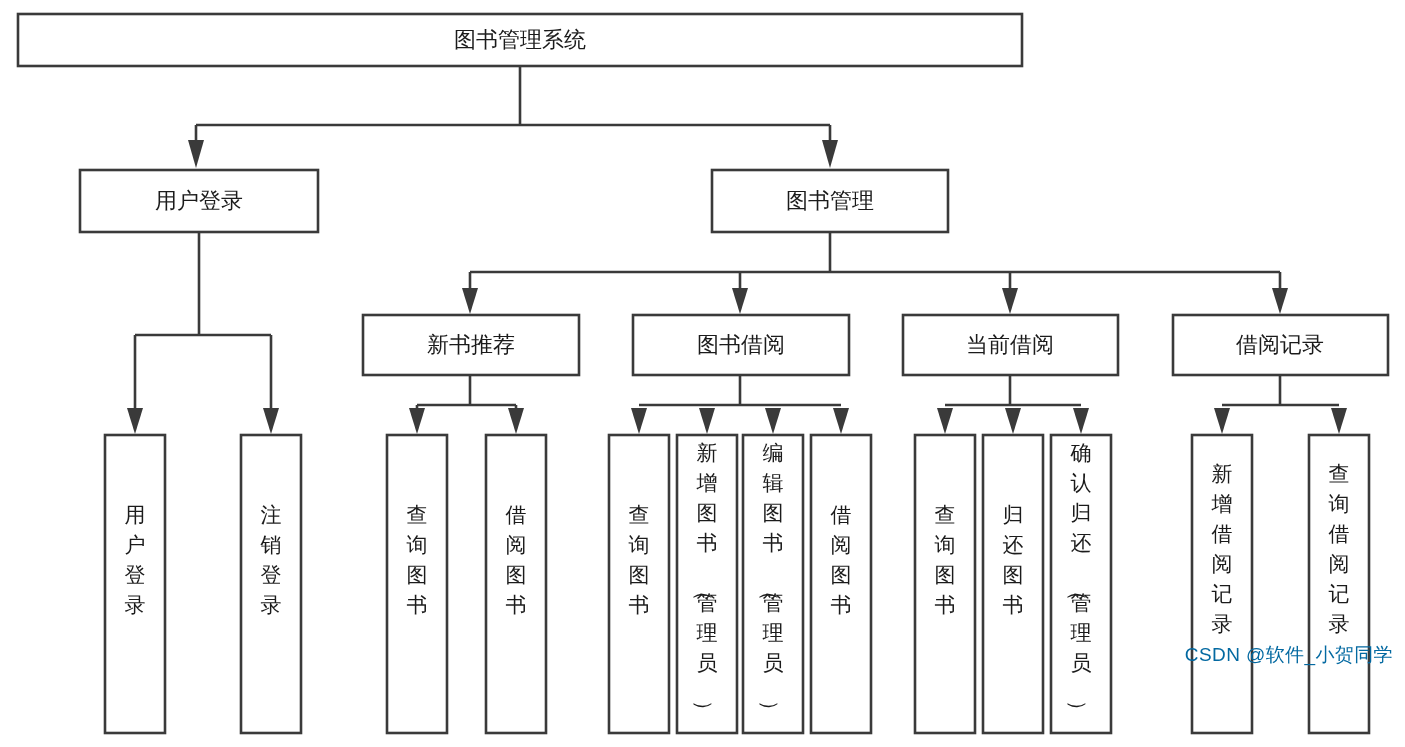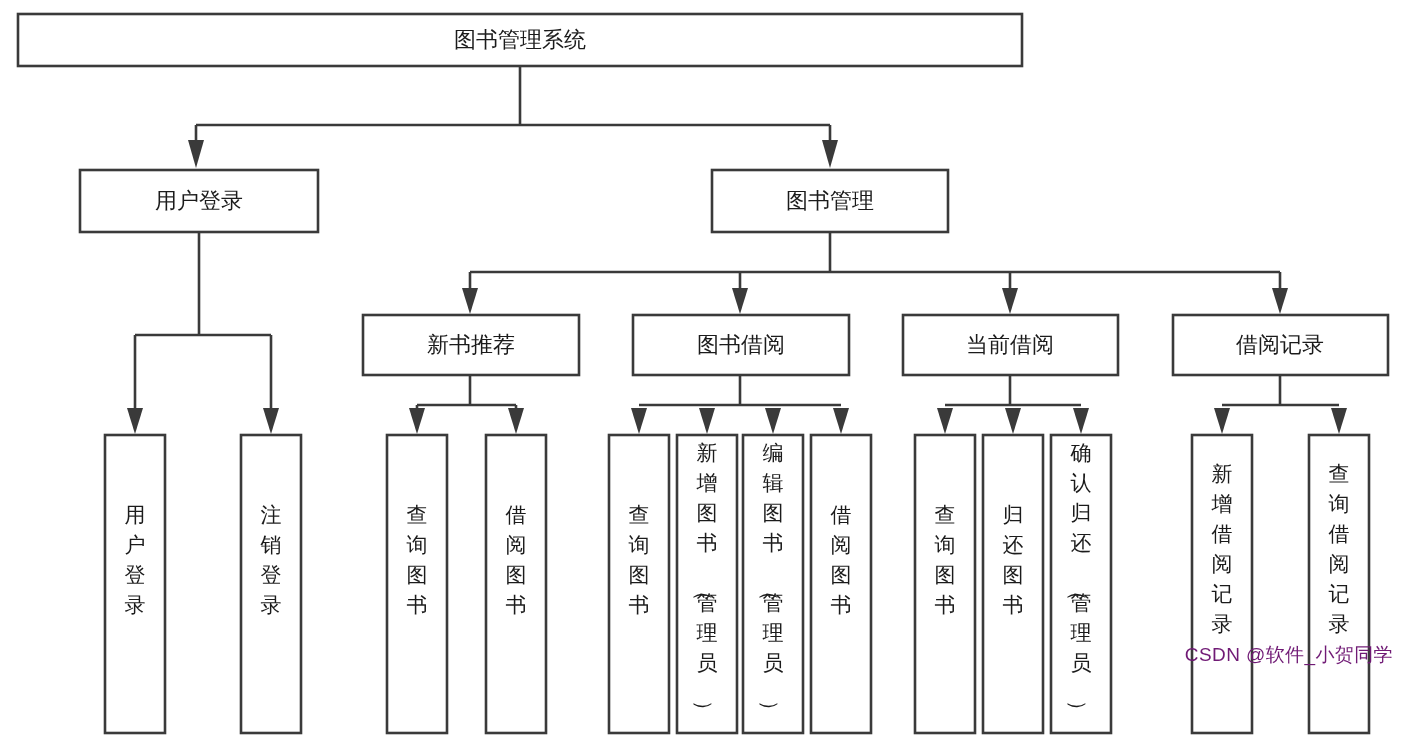--- a/index.html
+++ b/index.html
@@ -56,21 +56,21 @@
     fill: #1b1b1b;
     text-anchor: middle;
     white-space: pre;
   }
   .watermark-text {
     position: absolute;
     right: 12px;
     bottom: 6px;
     font-family: "Liberation Sans", "DejaVu Sans", sans-serif;
     font-size: 19px;
-    color: #701a75;
+    color: #0369a1;
     letter-spacing: 0.4px;
     user-select: none;
     white-space: pre;
   }
 </style>
 </head>
 <body>
 
 <div id="diagram-root">
 

